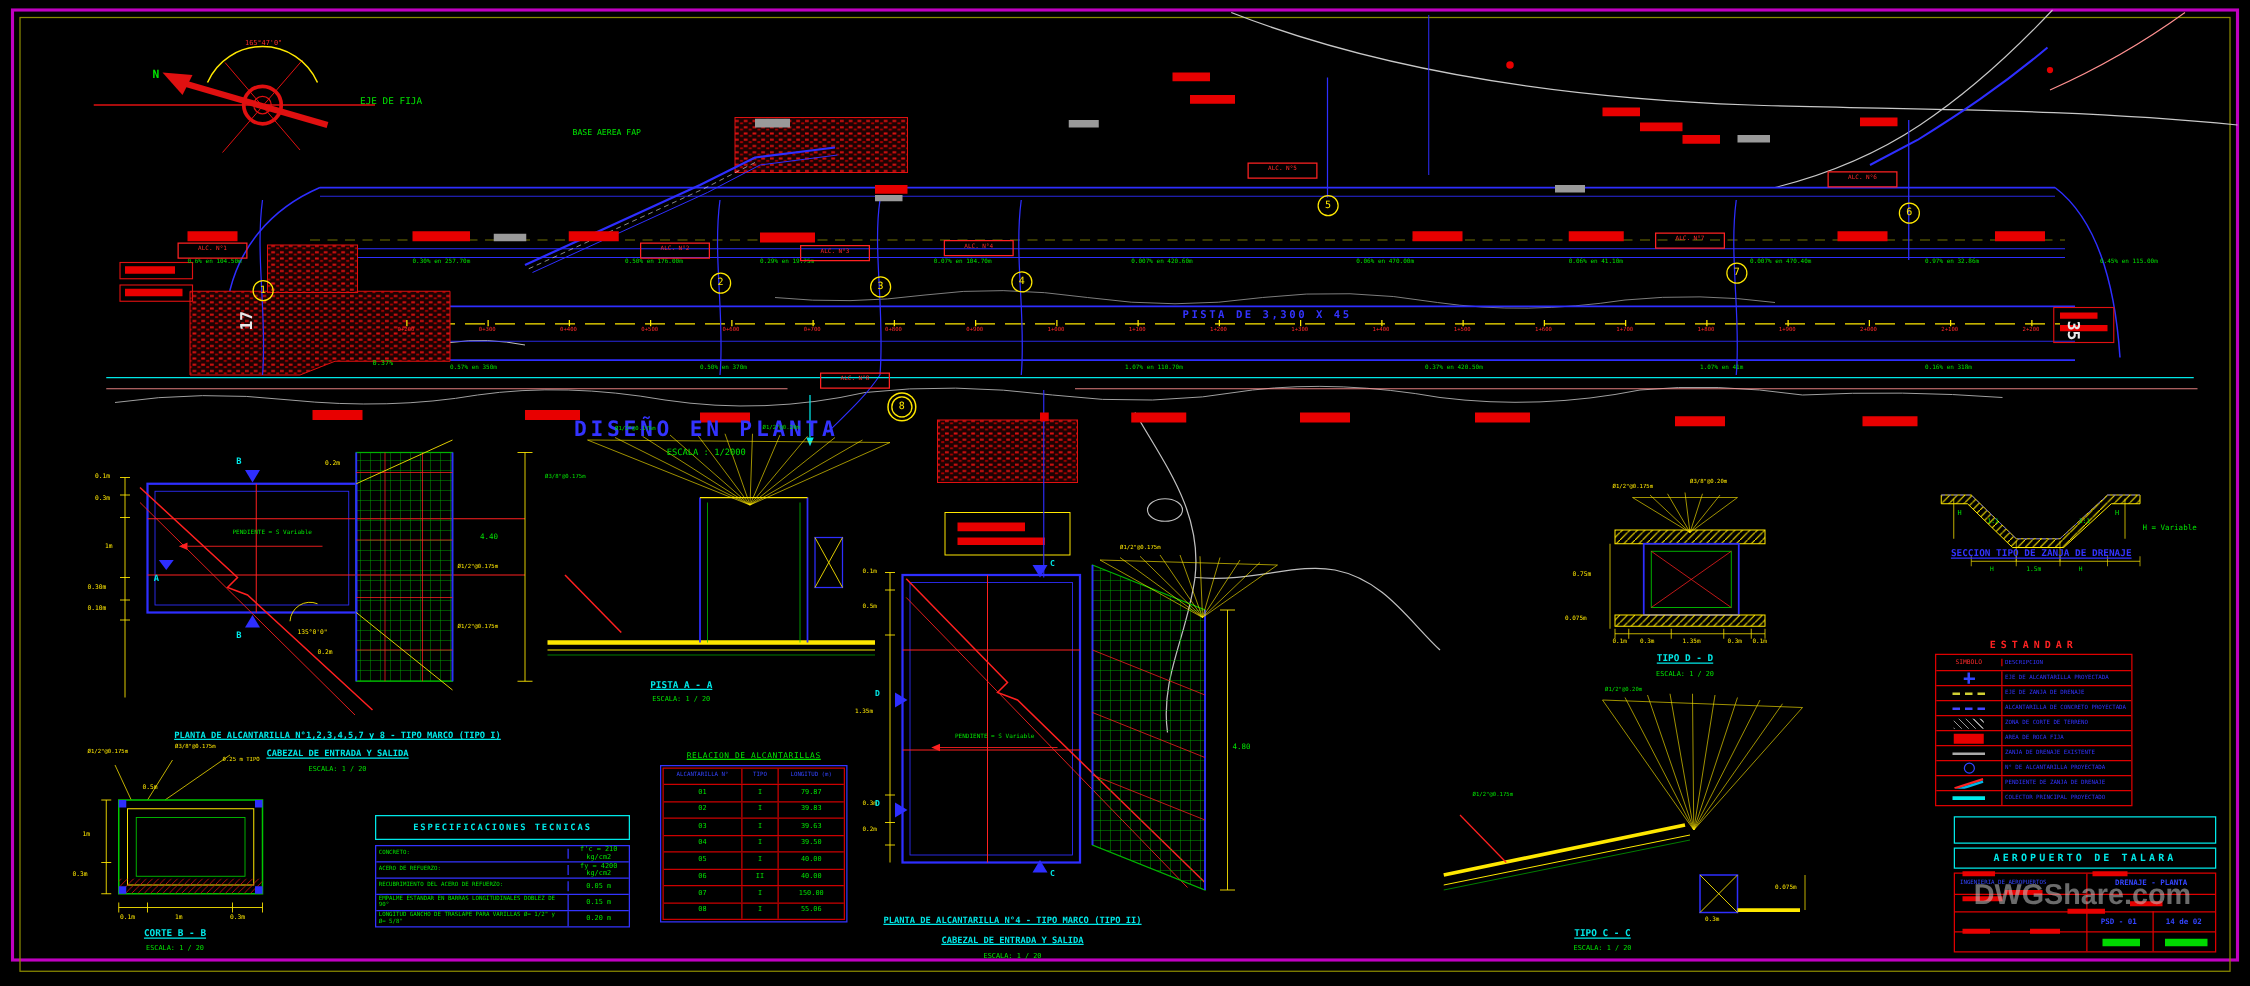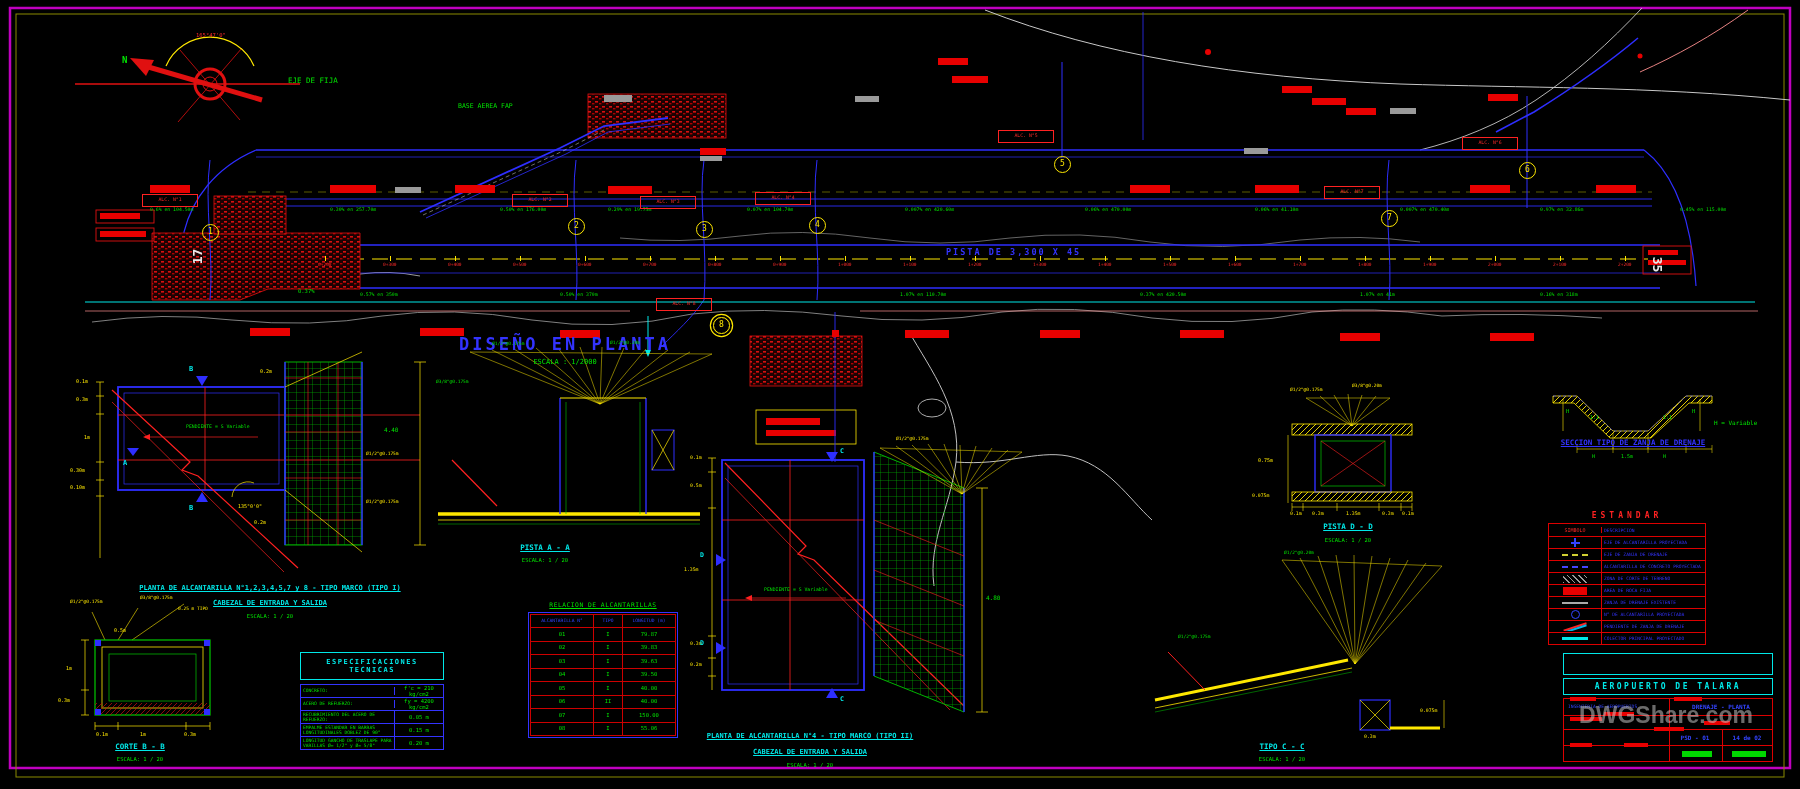--- a/index.html
+++ b/index.html
@@ -17,21 +17,21 @@
   .rotL{transform:rotate(-90deg)}.rotR{transform:rotate(90deg)}
   .station{position:absolute;color:#ff2a2a;font-size:4.5px;line-height:1}
   .station::before{content:"";position:absolute;left:50%;top:-7px;width:1px;height:5px;background:#ffe800}
   .slope{position:absolute;color:#00e400;font-size:4.8px;line-height:1;white-space:nowrap}
   .bubble{position:absolute;width:15px;height:15px;border:1.3px solid #ffe800;border-radius:50%;
           color:#ffe800;font-size:8px;line-height:14px;text-align:center}
   .bubble.dbl{box-shadow:0 0 0 2px #000,0 0 0 3.2px #ffe800}
   .tagbox{position:absolute;width:54px;height:11px;border:1px solid #ff2222;color:#ff2a2a;
           font-size:4.8px;line-height:10px;text-align:center;overflow:hidden}
   
-  .espec{position:absolute;left:300px;top:652px;width:144px}
+  .espec{position:absolute;left:300px;top:652px;width:204px}
   .espec .titlebox{border:1.5px solid #00e8e8;color:#00e8e8;text-align:center;font-size:7px;
                    letter-spacing:1.5px;font-weight:bold;padding:5px 0;background:#000}
   .espec .tbl{border:1px solid #3333ff;margin-top:4px}
   .espec .row{display:flex;border-top:1px solid #3333ff;min-height:12px;align-items:center}
   .espec .row:first-child{border-top:none}
   .espec .cdesc{flex:1;color:#00e400;font-size:4.6px;line-height:1.1;padding:1px 2px;
                 border-right:1px solid #3333ff;white-space:normal}
   .espec .cval{width:48px;color:#00e400;font-size:5.5px;text-align:center}
   .relacion{position:absolute;left:528px;top:601px;width:150px}
   .relacion .title{color:#00e400;text-align:center;font-size:6.3px;text-decoration:underline;
@@ -515,21 +515,21 @@
 
   <div class="t yel s45" style="left:1290px;top:388px">Ø1/2"@0.175m</div>
   <div class="t yel s45" style="left:1352px;top:384px">Ø3/8"@0.20m</div>
   <div class="t yel s5" style="left:1258px;top:458px">0.75m</div>
   <div class="t yel s48" style="left:1252px;top:494px">0.075m</div>
   <div class="t yel s48" style="left:1290px;top:512px">0.1m</div>
   <div class="t yel s48" style="left:1312px;top:512px">0.3m</div>
   <div class="t yel s48" style="left:1346px;top:512px">1.35m</div>
   <div class="t yel s48" style="left:1382px;top:512px">0.3m</div>
   <div class="t yel s48" style="left:1402px;top:512px">0.1m</div>
-  <div class="t cyn s75 b und ctr" style="left:1348px;top:523px">PISTA D - D</div>
+  <div class="t cyn s75 b und ctr" style="left:1348px;top:523px">TIPO D - D</div>
   <div class="t grn s55 ctr" style="left:1348px;top:538px">ESCALA:  1  /  20</div>
 
   <div class="t grn s45" style="left:1284px;top:551px">Ø1/2"@0.20m</div>
   <div class="t grn s45" style="left:1178px;top:635px">Ø1/2"@0.175m</div>
   <div class="t yel s48" style="left:1420px;top:709px">0.075m</div>
   <div class="t yel s48" style="left:1364px;top:735px">0.3m</div>
   <div class="t cyn s75 b und ctr" style="left:1282px;top:743px">TIPO C - C</div>
   <div class="t grn s55 ctr" style="left:1282px;top:757px">ESCALA:  1 / 20</div>
 
   <div class="t grn s55" style="left:1566px;top:409px">H</div>

